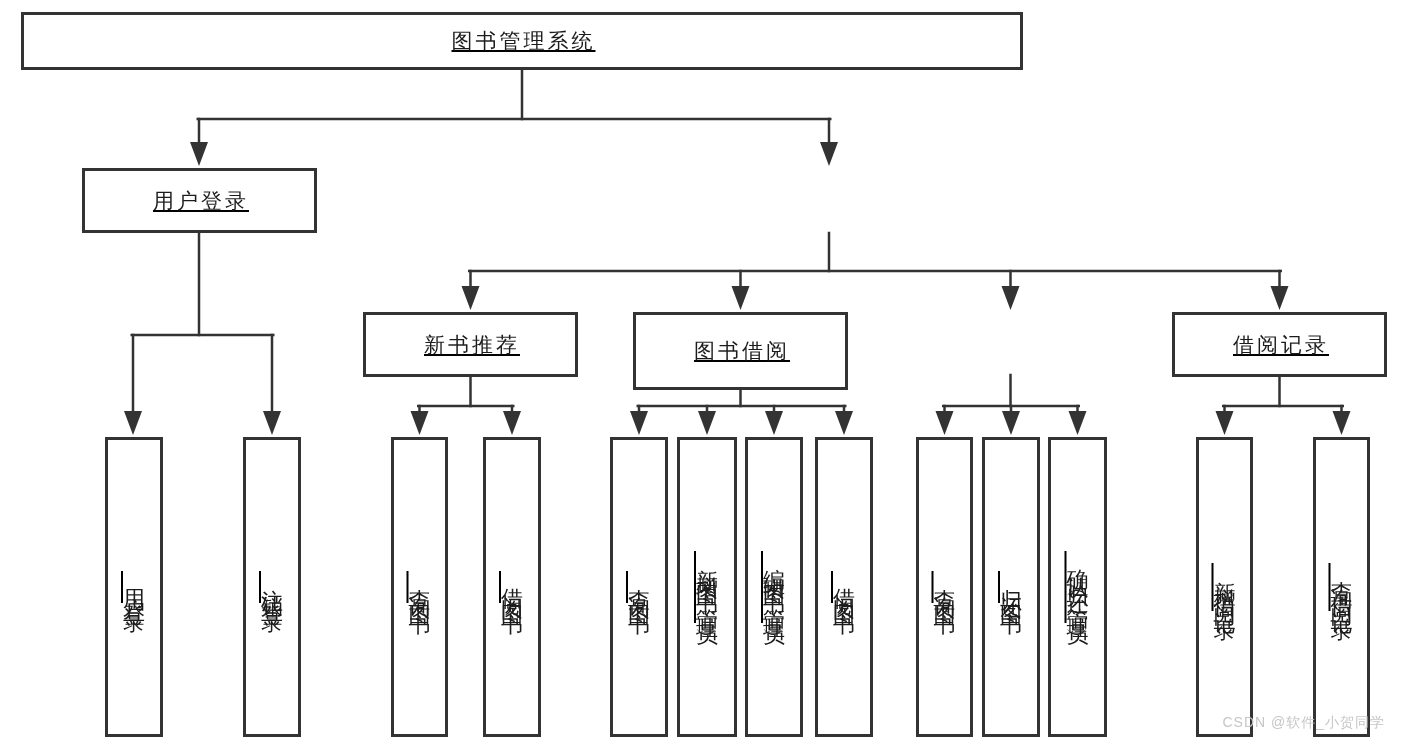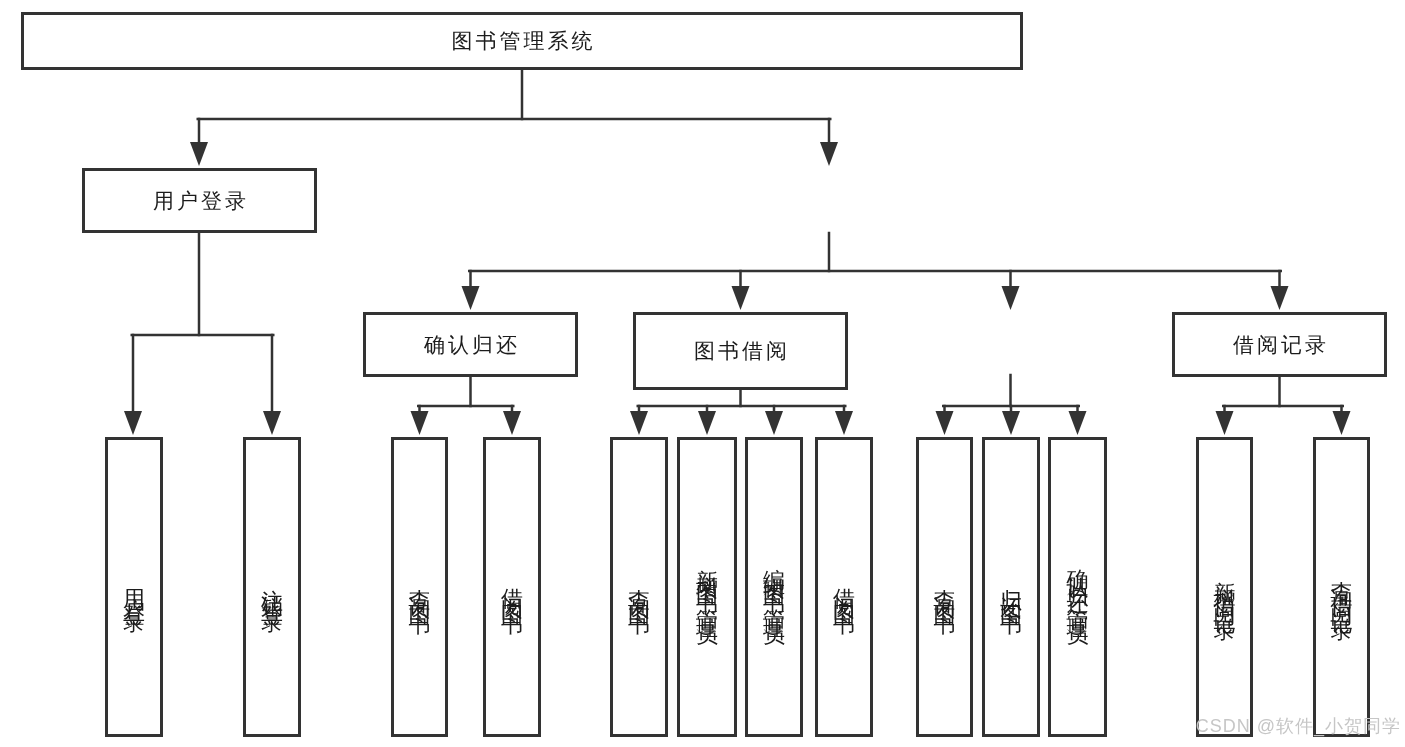--- a/index.html
+++ b/index.html
@@ -18,41 +18,42 @@
     pointer-events: none;
   }
   .node {
     position: absolute;
     box-sizing: border-box;
     background: #ffffff;
     border: 3px solid #333333;
     display: flex;
     align-items: center;
     justify-content: center;
+    text-decoration: underline;
   }
   .lbl {
     font-size: 21px;
     letter-spacing: 3px;
     padding-left: 3px;
     color: #1c1c1c;
     white-space: nowrap;
   }
   .vlbl {
     writing-mode: vertical-lr;
     font-size: 22px;
     line-height: 1;
     letter-spacing: 8px;
     color: #1c1c1c;
     white-space: nowrap;
   }
   .watermark {
     position: absolute;
-    right: 4px;
+    right: 20px;
     top: 714px;
-    font-size: 18px;
+    font-size: 14px;
     letter-spacing: 1px;
     color: #c6c6c6;
     white-space: nowrap;
   }
 </style>
 </head>
 <body>
 
 <div class="stage">
 
@@ -123,21 +124,21 @@
 
   <div class="node" style="left:21px; top:12px; width:1002px; height:58px">
     <span class="lbl">图书管理系统</span>
   </div>
 
   <div class="node" style="left:82px; top:168px; width:235px; height:65px">
     <span class="lbl">用户登录</span>
   </div>
 
   <div class="node" style="left:363px; top:312px; width:215px; height:65px">
-    <span class="lbl">确认归还</span>
+    <span class="lbl">新书推荐</span>
   </div>
   <div class="node" style="left:633px; top:312px; width:215px; height:78px">
     <span class="lbl">图书借阅</span>
   </div>
   <div class="node" style="left:1172px; top:312px; width:215px; height:65px">
     <span class="lbl">借阅记录</span>
   </div>
 
   <div class="node" style="left:105px; top:437px; width:58px; height:300px">
     <span class="vlbl">用户登录</span>

